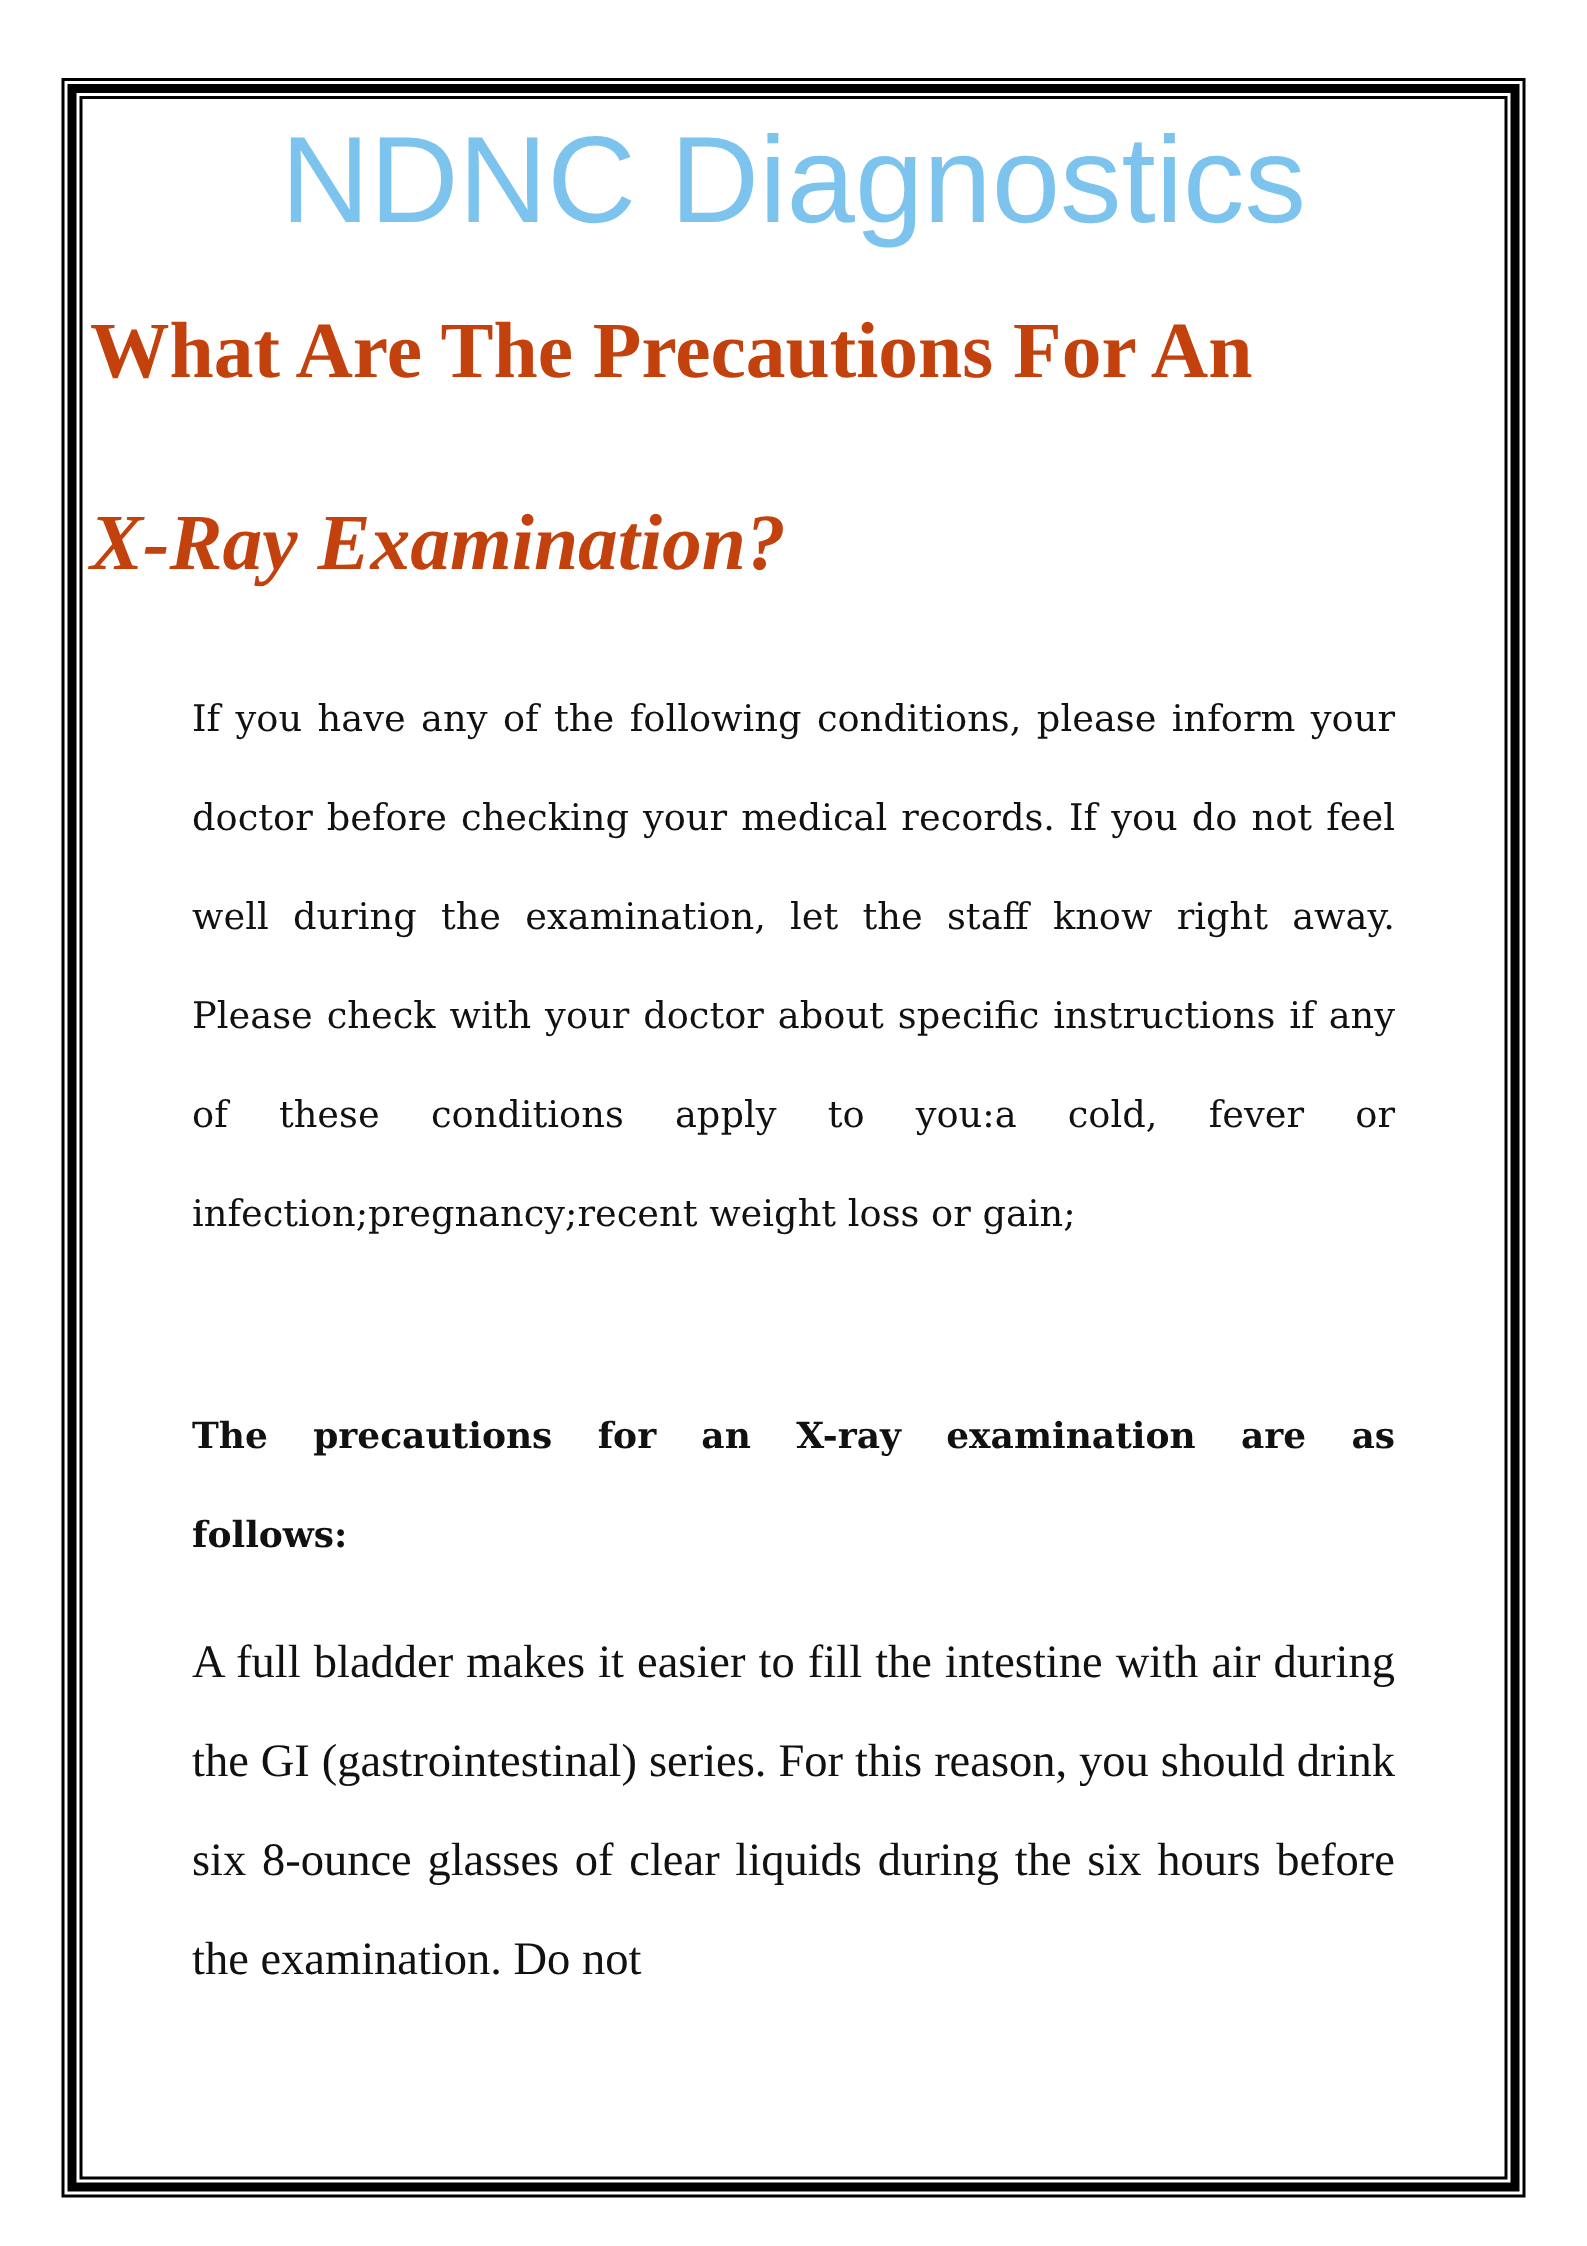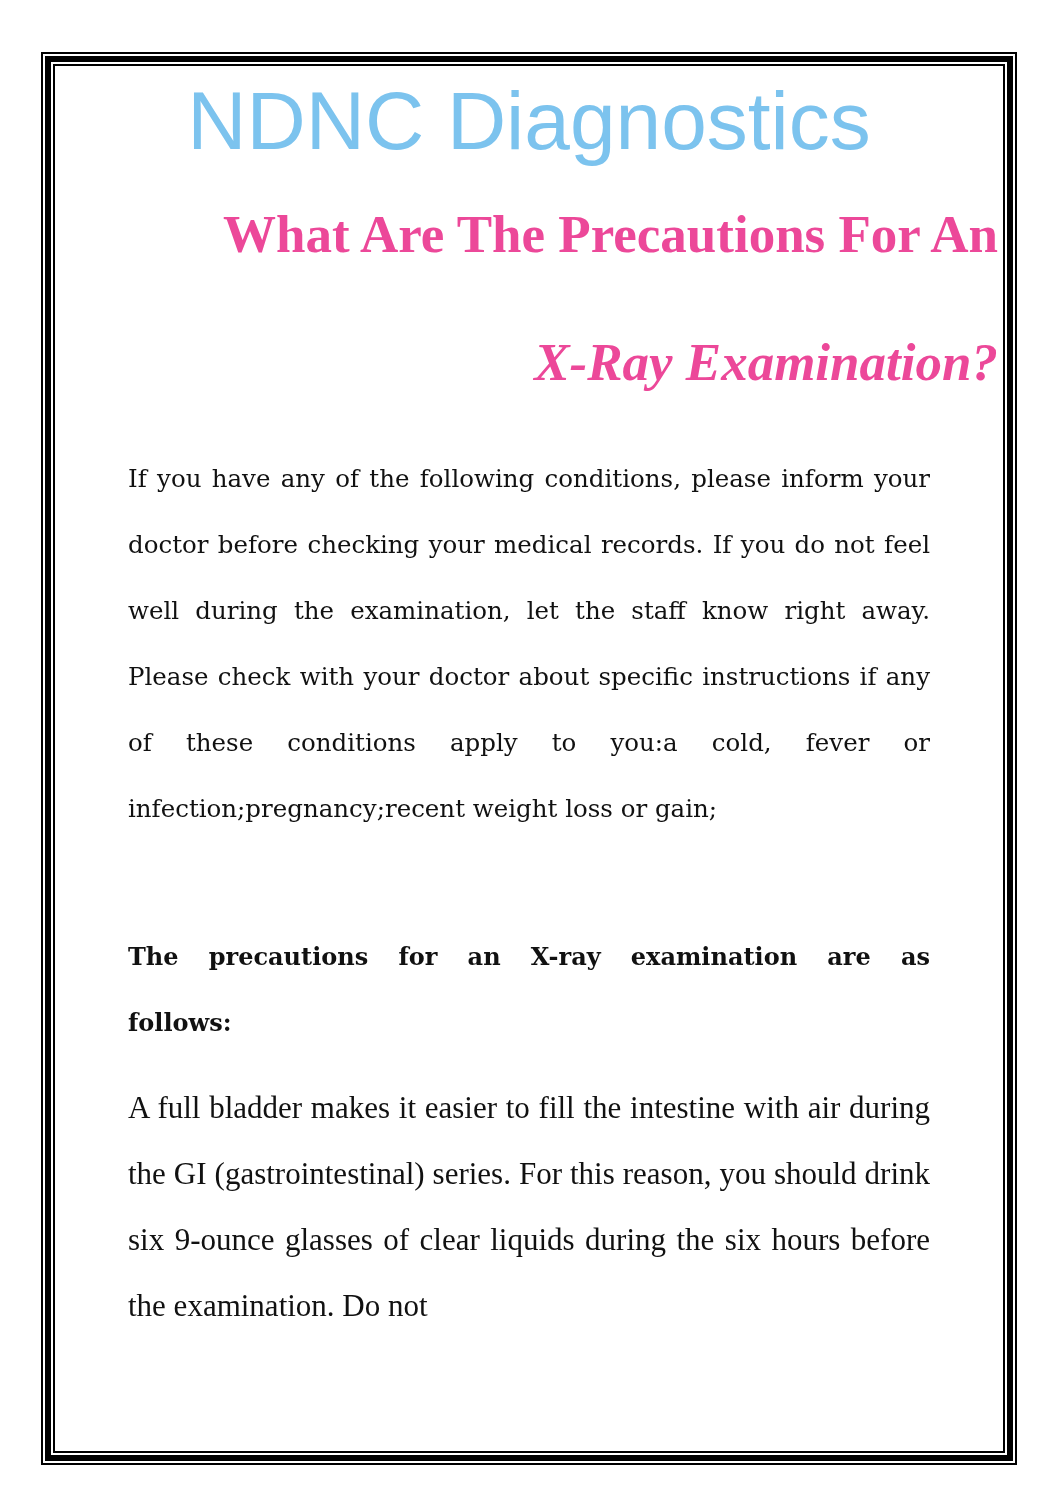--- a/index.html
+++ b/index.html
@@ -48,25 +48,25 @@
       font-family: "Liberation Sans", sans-serif;
       font-size: 82px;
       line-height: 96px;
       color: #7cc3ee;
       letter-spacing: 0px;
     }
     .title {
       position: absolute;
       left: 60px;
       width: 938px;
-      text-align: right;
+      text-align: left;
       font-family: "Liberation Serif", serif;
       font-weight: bold;
       font-size: 53px;
-      color: #ec4899;
+      color: #c2410c;
       margin: 0;
     }
     .title.l1 { top: 188px; line-height: 70px; }
     .title.l2 { top: 316px; line-height: 70px; font-style: italic; }
     .body-text {
       position: absolute;
       left: 128px;
       width: 802px;
       margin: 0;
       text-align: justify;
@@ -105,14 +105,14 @@
 
   <div class="logo">NDNC Diagnostics</div>
 
   <h1 class="title l1">What Are The Precautions For An</h1>
   <h1 class="title l2">X-Ray Examination?</h1>
 
   <p class="body-text p2">The precautions for an X-ray examination are as follows:</p>
 
   <p class="body-text p1">If you have any of the following conditions, please inform your doctor before checking your medical records. If you do not feel well during the examination, let the staff know right away. Please check with your doctor about specific instructions if any of these conditions apply to you:a cold, fever or infection;pregnancy;recent weight loss or gain;</p>
 
-  <p class="body-text p3">A full bladder makes it easier to fill the intestine with air during the GI (gastrointestinal) series. For this reason, you should drink six 9-ounce glasses of clear liquids during the six hours before the examination. Do not</p>
+  <p class="body-text p3">A full bladder makes it easier to fill the intestine with air during the GI (gastrointestinal) series. For this reason, you should drink six 8-ounce glasses of clear liquids during the six hours before the examination. Do not</p>
 </div>
 
 </body></html>

